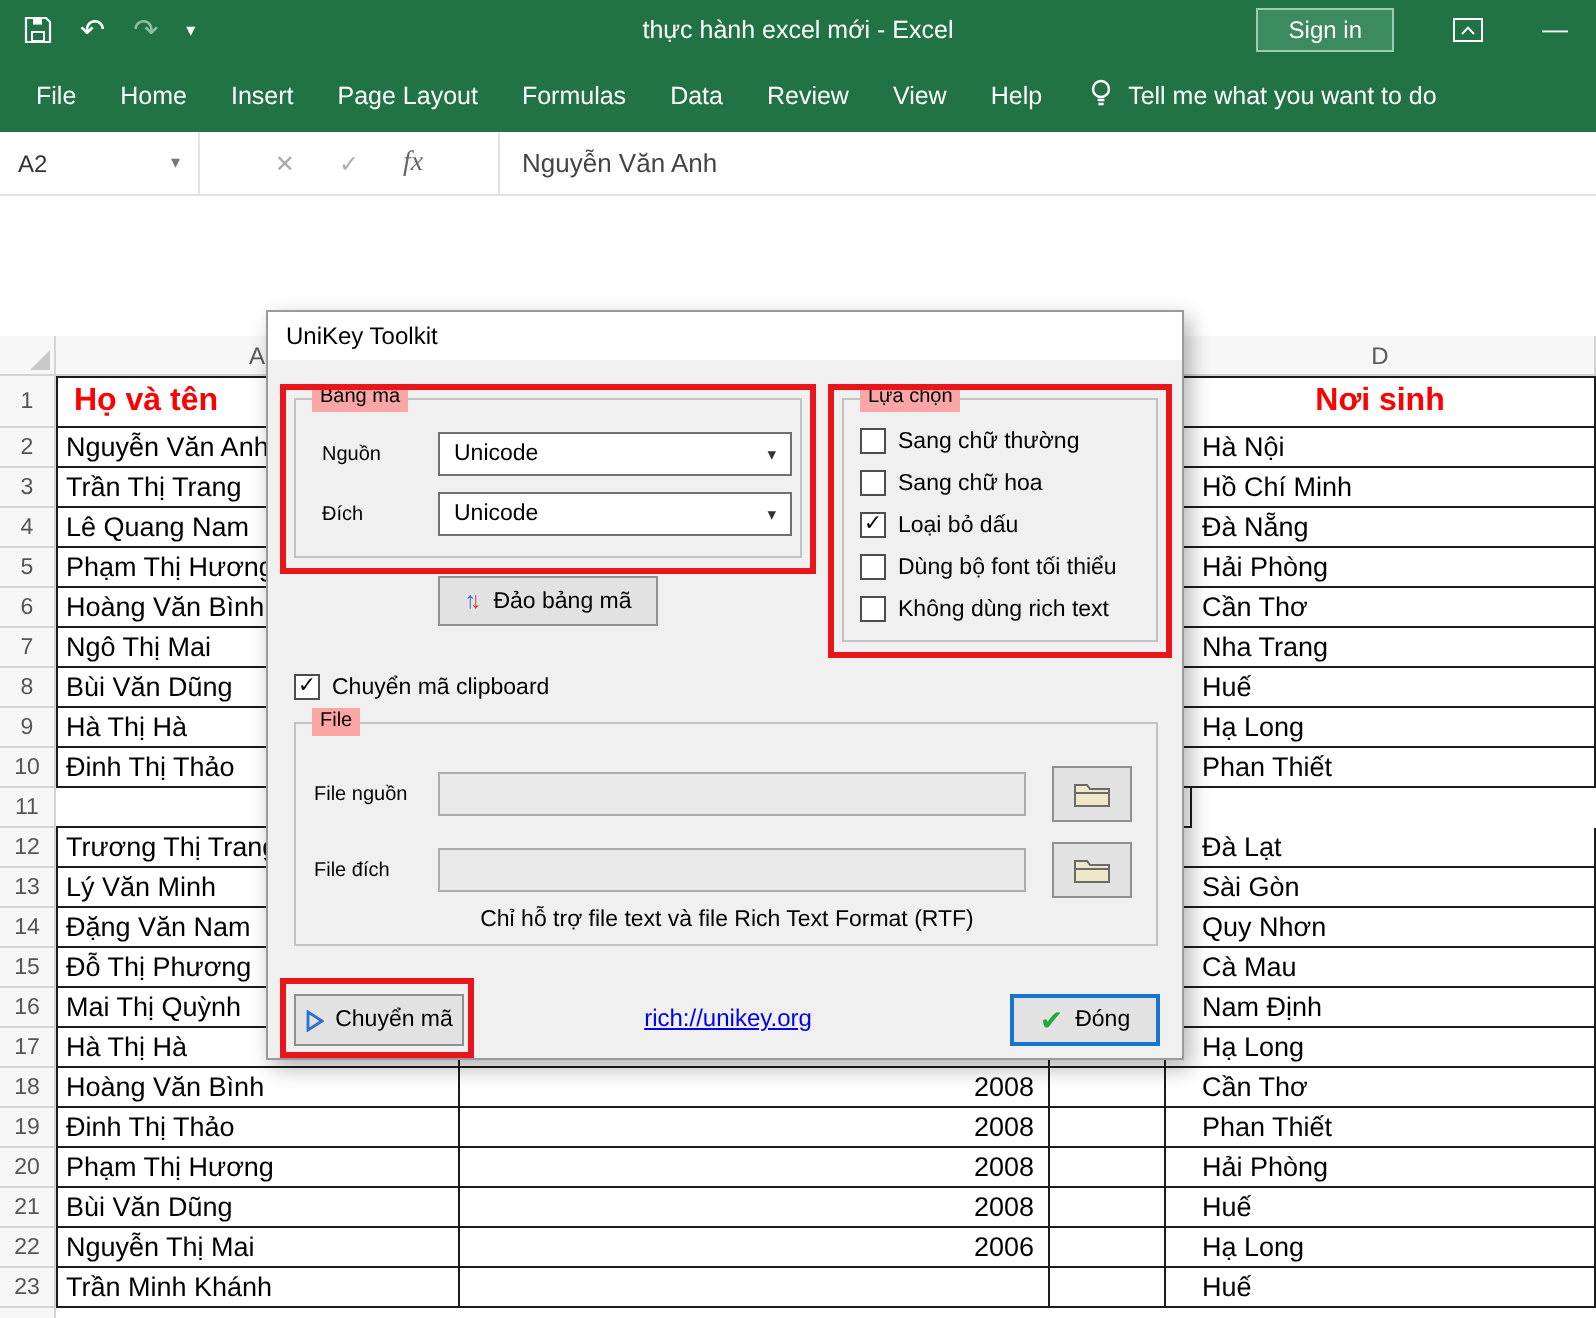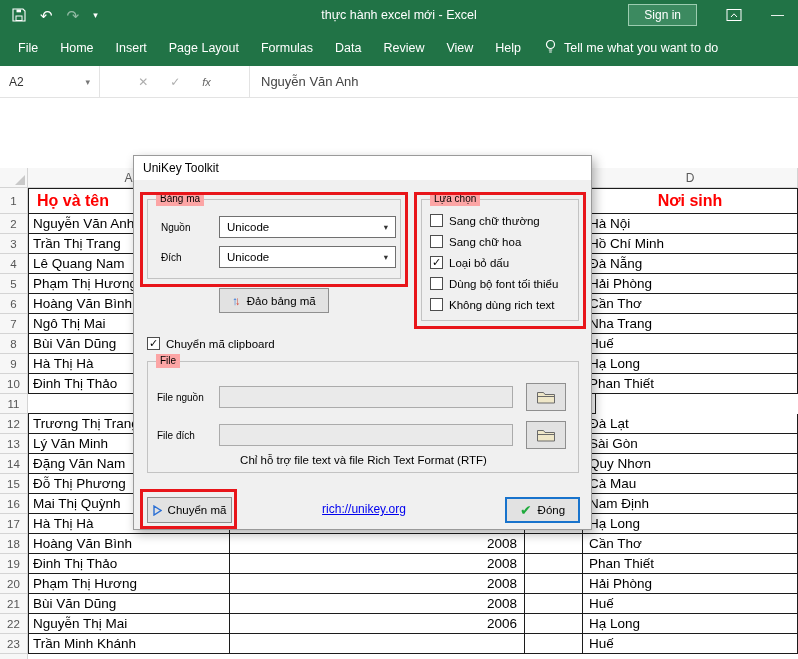--- a/index.html
+++ b/index.html
@@ -23,39 +23,39 @@
 .rtablist{display:flex;align-items:center;padding-left:7px}
 .rtab{padding:0 11px;font-size:12.5px;height:36px;display:flex;align-items:center;white-space:nowrap}
 .tellme{display:flex;align-items:center;gap:7px;margin-left:12px;font-size:12.5px;white-space:nowrap}
 
 
 .fbar{position:absolute;left:0;top:66px;width:798px;height:32px;background:#fff;border-bottom:1px solid #e3e3e3;display:flex}
 .namebox{width:100px;border-right:1px solid #e3e3e3;display:flex;align-items:center;justify-content:space-between;padding:0 9px;font-size:12px;color:#333}
 .nbcaret{font-size:9px;color:#777}
 .fbtns{width:150px;display:flex;align-items:center;justify-content:center;gap:22px;border-right:1px solid #e3e3e3}
 .fgray{color:#adadad;font-size:12px}
-.fx{font-family:Liberation Sans, sans-serif;font-style:italic;font-size:11px;color:#666}
+.fx{font-family:Liberation Serif, serif;font-style:italic;font-size:14px;color:#666}
 .fcontent{flex:1;display:flex;align-items:center;padding-left:11px;font-size:13px;color:#444}
 
 
 .grid{position:absolute;left:0;top:168px;width:798px;z-index:1}
 .colhdrs{display:flex;height:20px}
 .corner{width:28px;height:20px;background:#f7f7f7;border-right:1px solid #d4d4d4;border-bottom:1px solid #d4d4d4;position:relative}
 .corner::after{content:"";position:absolute;right:2px;bottom:2px;border-style:solid;border-width:0 0 10px 10px;border-color:transparent transparent #c9c9c9 transparent}
 .colhdr{height:20px;background:#f7f7f7;border-right:1px solid #d4d4d4;border-bottom:1px solid #d4d4d4;display:flex;align-items:center;justify-content:center;font-size:12px;color:#5a5a5a}
 .col-a{width:202px}.col-b{width:295px}.col-c{width:58px}.col-d{width:215px}
 .grow{display:flex;height:20px}
 .growh{height:26px}
 .rn{width:28px;background:#f7f7f7;border-right:1px solid #d4d4d4;border-bottom:1px solid #d4d4d4;display:flex;align-items:center;justify-content:center;font-size:11.5px;color:#555;flex:none}
 .cell{background:#fff;border-right:1px solid #1c1c1c;border-bottom:1px solid #1c1c1c;display:flex;align-items:center;font-size:13.5px;color:#000;overflow:hidden;white-space:nowrap}
 .growh .cell{border-top:1px solid #1c1c1c}
 .cname{width:202px;padding-left:4px;border-left:1px solid #1c1c1c}
 .cmid{width:295px;justify-content:flex-end;padding-right:7px}
 .cgap{width:58px}
-.cplace{width:215px;padding-left:6px}
+.cplace{width:215px;padding-left:18px}
 .redhdr{color:#fe0000;font-weight:bold;font-size:16px}
 .growh .cname{padding-left:8px}
 .growh .cplace{justify-content:center;padding-left:0}
 .fill{display:flex;height:5px}
 .fill .rn{border-bottom:none;font-size:11.5px;align-items:flex-start;line-height:11px}
 .fillrest{flex:1;background:#fff}
 
 
 .dialog{position:absolute;left:133px;top:155px;width:459px;height:375px;background:#f0f0f0;border:1px solid #9a9a9a;box-shadow:3px 4px 10px rgba(0,0,0,.3);z-index:10;font-size:11.5px;color:#000}
 .dtitle{position:absolute;left:0;top:0;right:0;height:24px;background:#fff;display:flex;align-items:center;padding-left:9px;font-size:12px}

